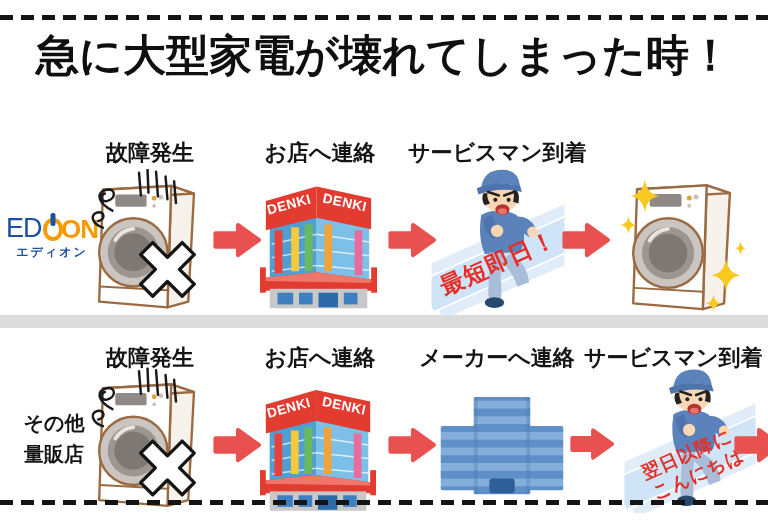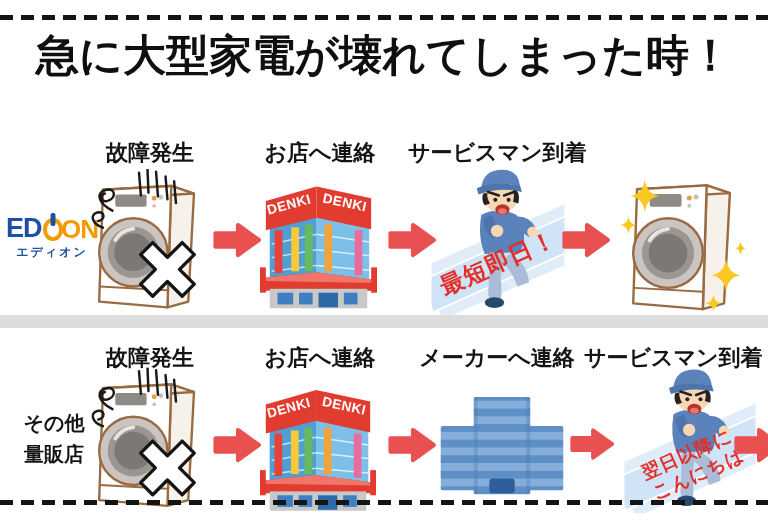--- a/index.html
+++ b/index.html
@@ -33,21 +33,21 @@
     color:#141414; white-space:nowrap;
   }
   .art{position:absolute;}
   .brand2{
     position:absolute; text-align:center; font-size:20px; font-weight:700;
     color:#141414; line-height:1.55;
   }
   
   .edion{position:absolute; text-align:center;}
   .edion-word{display:flex; align-items:flex-end; justify-content:center; height:30px;}
-  .edion-ed{color:#1d50a2; font-weight:700; font-size:27px; letter-spacing:-1px; line-height:1;}
+  .edion-ed{color:#1d50a2; font-weight:400; font-size:27px; letter-spacing:-1px; line-height:1;}
   .edion-on{color:#f59a00; font-weight:900; font-size:26px; letter-spacing:-1px; line-height:1; margin-left:-2px;}
   .edion-power{display:inline-block; position:relative; width:15px; height:15px;
     border:4px solid #f59a00; border-radius:50%; margin:0 0 1px 1px;}
   .edion-power-bar{position:absolute; left:50%; top:-9px; transform:translateX(-50%);
     width:5px; height:13px; background:#1d50a2; border-radius:2px;}
   .edion-sub{color:#1d50a2; font-size:12px; font-weight:bold; letter-spacing:2px; margin-top:2px;font-family:Liberation Serif, serif;}
   
   .banner-text{fill:#e52e28; font-weight:900; letter-spacing:1px;}
   .banner-text-lg{font-size:27px;}
   .banner-text-sm{font-size:21px;}

